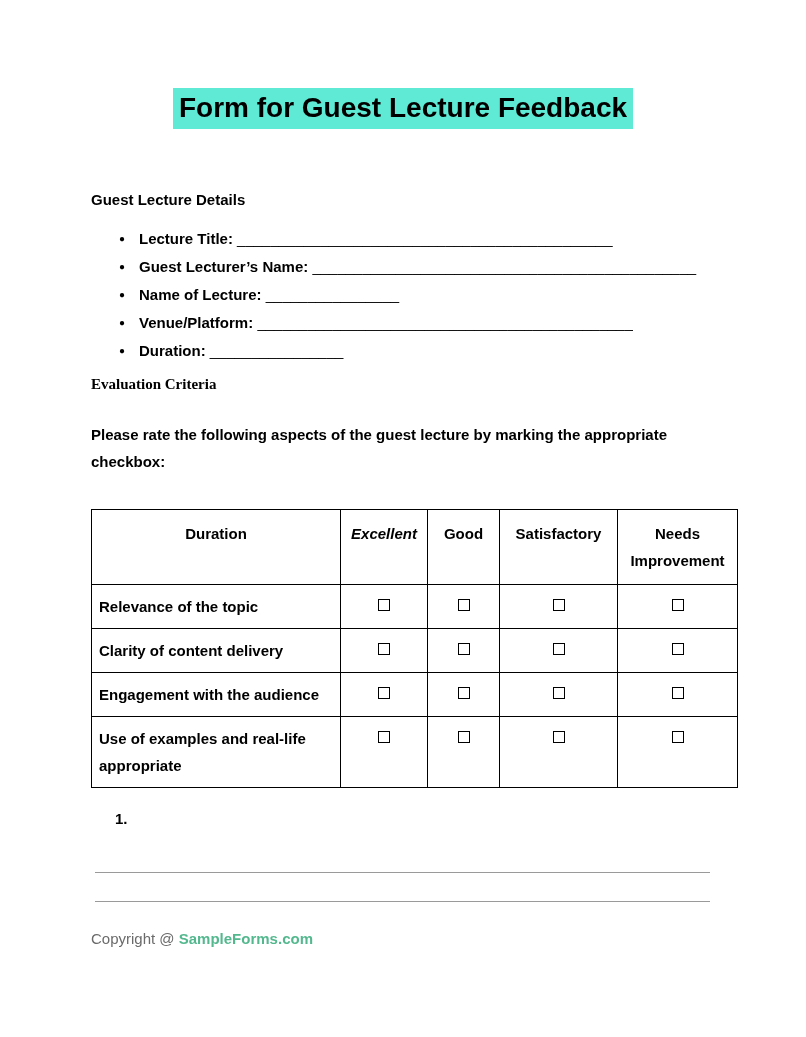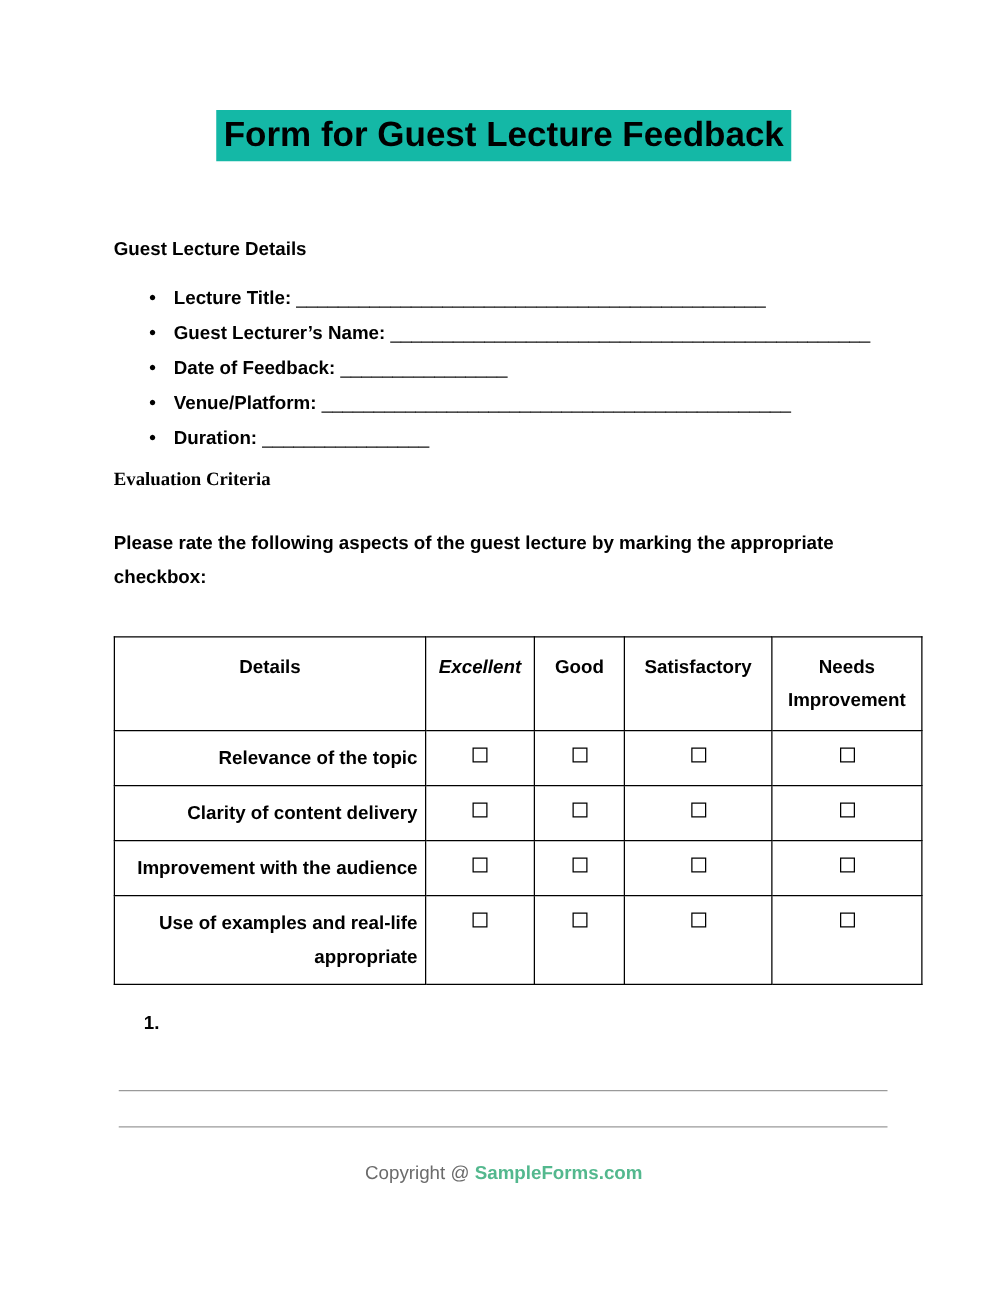--- a/index.html
+++ b/index.html
@@ -16,21 +16,21 @@
     background: #ffffff;
     padding: 88px 91px 0 91px;
     overflow: hidden;
     position: relative;
   }
 
   
   .title-wrap { text-align: center; }
   .title-highlight {
     display: inline-block;
-    background: #14b8a6;
+    background: #5eead4;
     font-weight: bold;
     font-size: 28px;
     line-height: 1.45;
     padding: 0 6px;
   }
 
   
   .heading { font-weight: bold; font-size: 15px; }
   .heading.details-heading { margin-top: 62px; }
   .heading.evaluation-heading { margin-top: 16px; font-family: Liberation Serif, serif; }
@@ -83,21 +83,21 @@
     line-height: 27px;
     height: 70px;
   }
   .col-criteria    { width: 249px; }
   .col-excellent   { width: 87px; font-style: italic;  }
   .col-good        { width: 72px;  }
   .col-satisfactory{ width: 118px; }
   .col-needs       { width: 120px; }
   .criteria-cell {
     font-weight: bold;
-    text-align: right;
+    text-align: left;
     vertical-align: middle;
     padding: 8px 6px 8px 7px;
     line-height: 27px;
   }
   .check-cell {
     text-align: center;
     vertical-align: top;
     padding-top: 12px;
   }
   .checkbox {
@@ -126,21 +126,21 @@
     border-bottom: 1px solid #9a9a9a;
     height: 0;
   }
   .answer-line.first { margin-top: 44px; }
   .answer-line.second { margin-top: 28px; }
 
   
   .footer {
     margin-top: 28px;
     width: 646px;
-    text-align: center;
+    text-align: left;
     padding-right: 22px;
     font-size: 15px;
   }
   .copyright { color: #6b6b6b; }
   .brand {
     color: #53b88e;
     font-weight: bold;
     text-decoration: none;
     cursor: pointer;
   }
@@ -160,40 +160,40 @@
     <li class="detail-item">
       <span class="bullet">●</span>
       <span class="detail-text"><span class="detail-label">Lecture Title:</span>&nbsp;<span class="blank-line">_____________________________________________</span></span>
     </li>
     <li class="detail-item">
       <span class="bullet">●</span>
       <span class="detail-text"><span class="detail-label">Guest Lecturer’s Name:</span>&nbsp;<span class="blank-line">______________________________________________</span></span>
     </li>
     <li class="detail-item">
       <span class="bullet">●</span>
-      <span class="detail-text"><span class="detail-label">Date of Feedback:</span>&nbsp;<span class="blank-line">________________</span></span>
+      <span class="detail-text"><span class="detail-label">Name of Lecture:</span>&nbsp;<span class="blank-line">________________</span></span>
     </li>
     <li class="detail-item">
       <span class="bullet">●</span>
       <span class="detail-text"><span class="detail-label">Venue/Platform:</span>&nbsp;<span class="blank-line">_____________________________________________</span></span>
     </li>
     <li class="detail-item">
       <span class="bullet">●</span>
       <span class="detail-text"><span class="detail-label">Duration:</span>&nbsp;<span class="blank-line">________________</span></span>
     </li>
   </ul>
 
   <p class="heading evaluation-heading">Evaluation Criteria</p>
 
   <p class="instruction">Please rate the following aspects of the guest lecture by marking the appropriate checkbox:</p>
 
   <table class="rating-table">
     <thead>
       <tr>
-        <th class="col-criteria">Details</th>
+        <th class="col-criteria">Duration</th>
         <th class="col-excellent">Excellent</th>
         <th class="col-good">Good</th>
         <th class="col-satisfactory">Satisfactory</th>
         <th class="col-needs">Needs Improvement</th>
       </tr>
     </thead>
     <tbody>
       <tr>
         <td class="criteria-cell">Relevance of the topic</td>
         <td class="check-cell"><span class="checkbox"></span></td>
@@ -202,21 +202,21 @@
         <td class="check-cell"><span class="checkbox"></span></td>
       </tr>
       <tr>
         <td class="criteria-cell">Clarity of content delivery</td>
         <td class="check-cell"><span class="checkbox"></span></td>
         <td class="check-cell"><span class="checkbox"></span></td>
         <td class="check-cell"><span class="checkbox"></span></td>
         <td class="check-cell"><span class="checkbox"></span></td>
       </tr>
       <tr>
-        <td class="criteria-cell">Improvement with the audience</td>
+        <td class="criteria-cell">Engagement with the audience</td>
         <td class="check-cell"><span class="checkbox"></span></td>
         <td class="check-cell"><span class="checkbox"></span></td>
         <td class="check-cell"><span class="checkbox"></span></td>
         <td class="check-cell"><span class="checkbox"></span></td>
       </tr>
       <tr>
         <td class="criteria-cell">Use of examples and real-life appropriate</td>
         <td class="check-cell"><span class="checkbox"></span></td>
         <td class="check-cell"><span class="checkbox"></span></td>
         <td class="check-cell"><span class="checkbox"></span></td>

